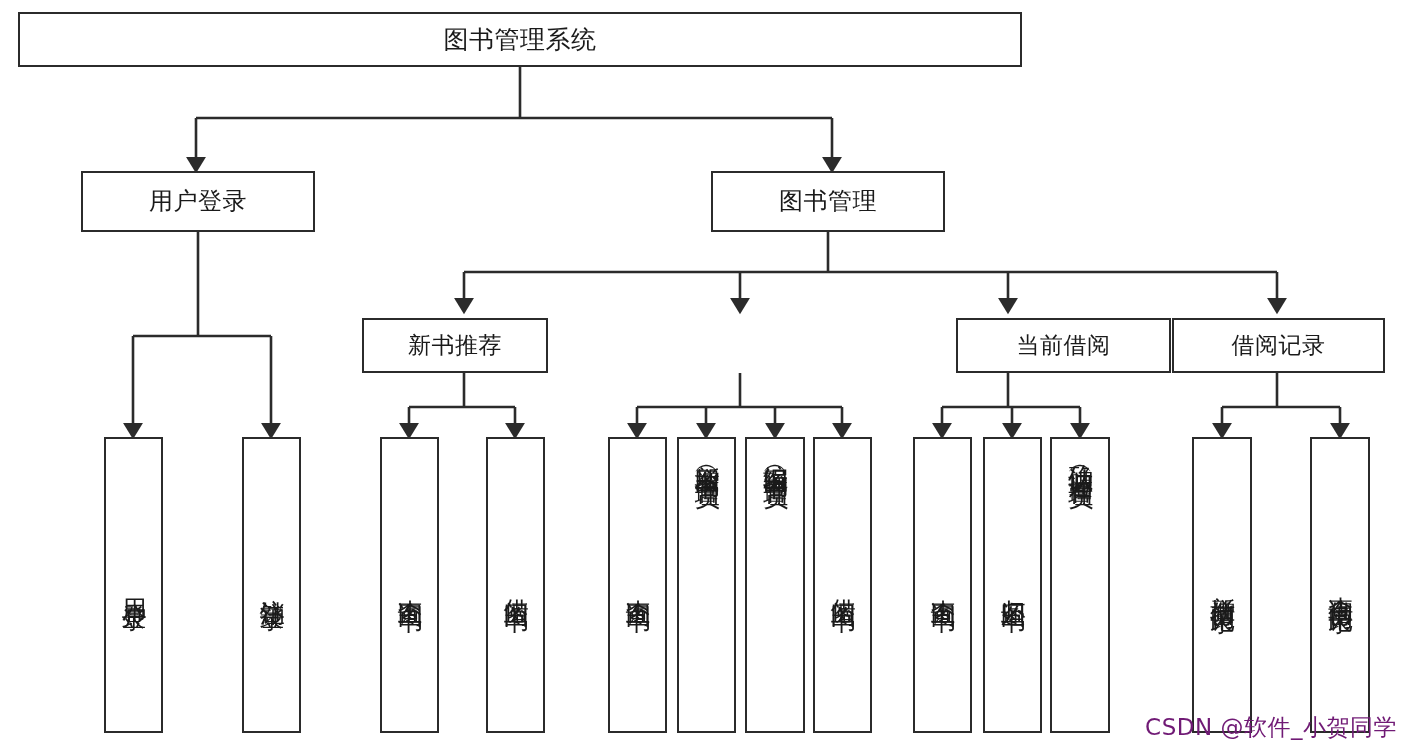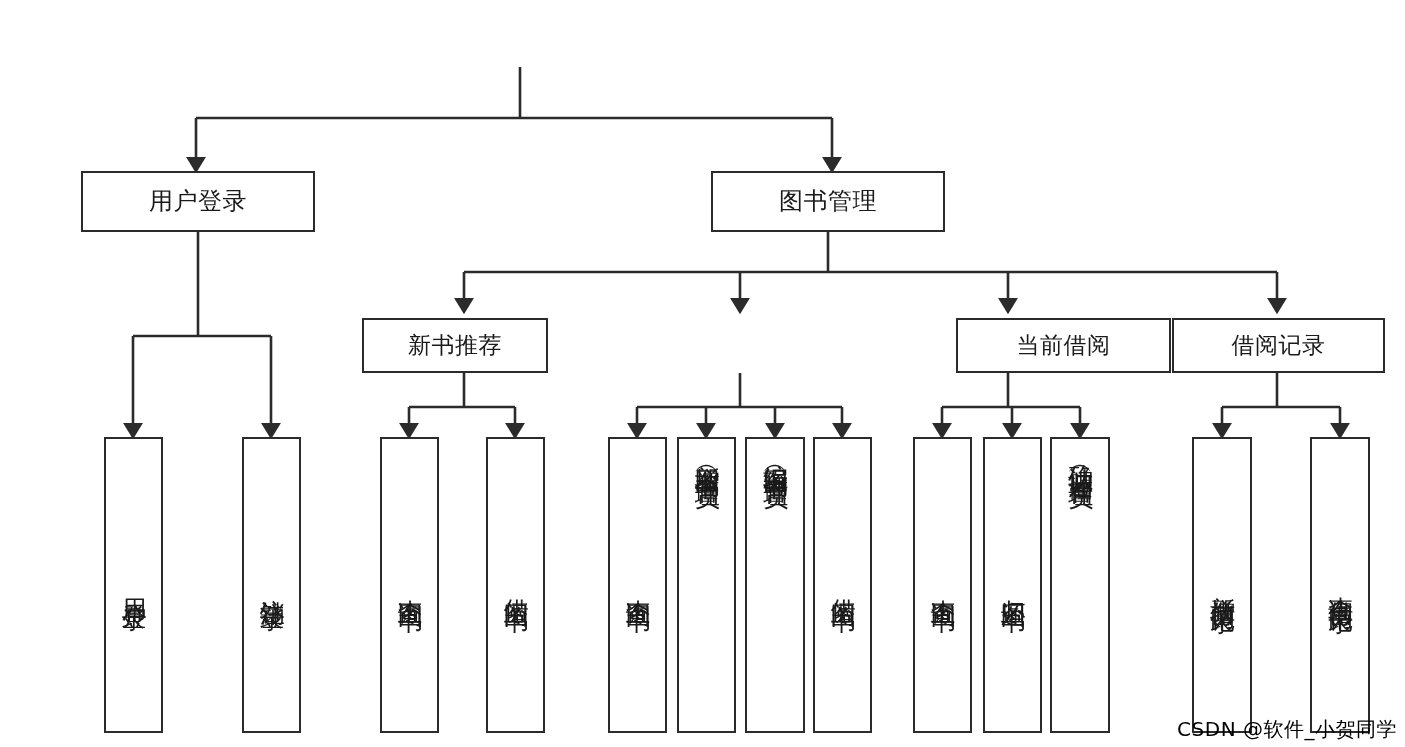--- a/index.html
+++ b/index.html
@@ -62,22 +62,22 @@
     max-height:100%;
   }
   .node.leaf.top-align{
     align-items:flex-start;
   }
   
   #watermark{
     position:absolute;
     right:8px;
     bottom:4px;
-    font-size:20px;
-    color:#000000;
+    font-size:23px;
+    color:#701a75;
     white-space:nowrap;
     z-index:5;
     letter-spacing:0.5px;
   }
 </style>
 </head>
 <body>
 
 <div id="canvas">
 
@@ -124,20 +124,23 @@
       <path d="M1012,407 L1012,431" marker-end="url(#arw)"></path>
       <path d="M1080,407 L1080,431" marker-end="url(#arw)"></path>
 
       <path d="M1277,373 L1277,407"></path>
       <path d="M1222,407 L1340,407"></path>
       <path d="M1222,407 L1222,431" marker-end="url(#arw)"></path>
       <path d="M1340,407 L1340,431" marker-end="url(#arw)"></path>
     </g>
   </svg>
 
+  <div class="node root" style="left:18px; top:12px; width:1004px; height:55px;">
+    <span class="label">图书管理系统</span>
+  </div>
 
   <div class="node lvl2" style="left:81px; top:171px; width:234px; height:61px;">
     <span class="label">用户登录</span>
   </div>
 
   <div class="node lvl3" style="left:362px; top:318px; width:186px; height:55px;">
     <span class="label">新书推荐</span>
   </div>
 
   <div class="node lvl2" style="left:711px; top:171px; width:234px; height:61px;">

